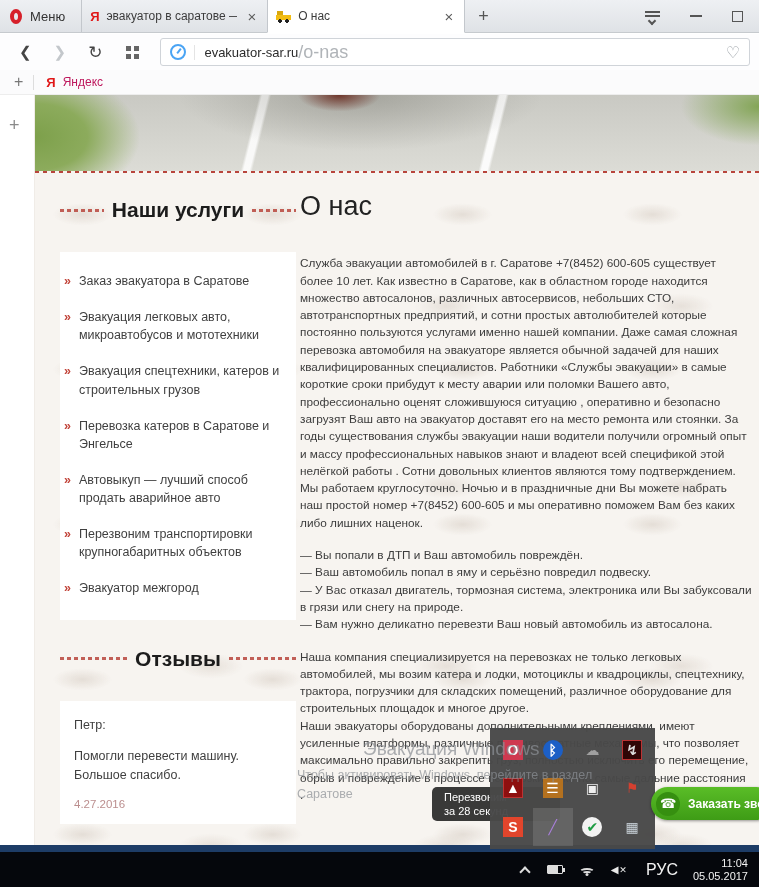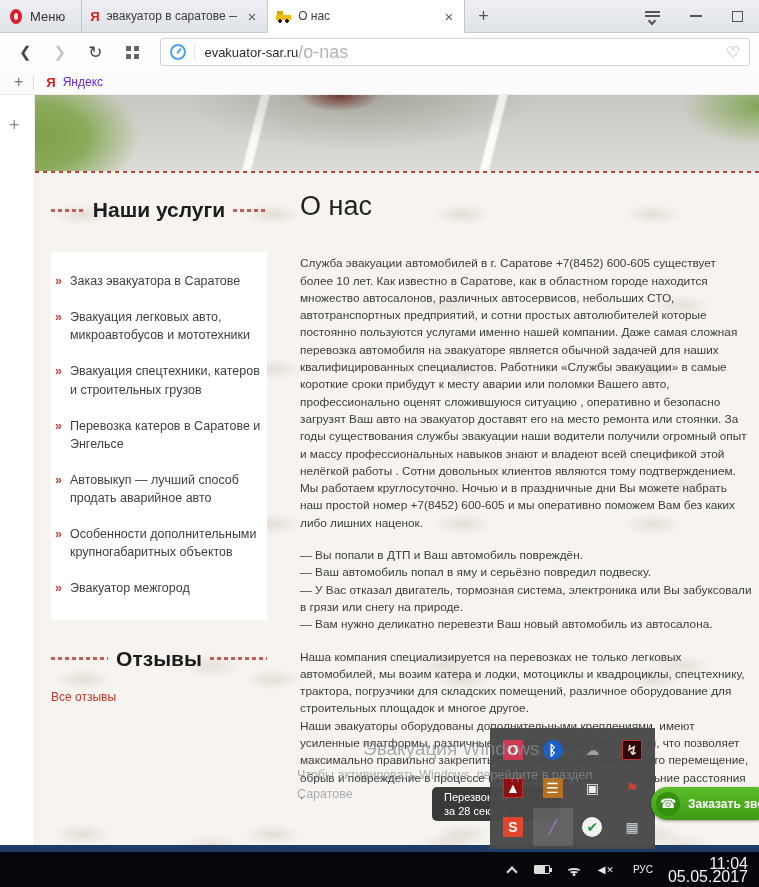--- a/index.html
+++ b/index.html
@@ -46,21 +46,21 @@
 .addr-domain{font-size:13px;color:#2b2b2b}
 .addr-path{font-size:18px;color:#b0b4b8}
 .heart{margin-left:auto;color:#9aa0a6;font-size:16px;cursor:pointer}
 
 
 .bookmarksbar{position:absolute;top:70px;left:0;right:0;height:25px;background:#fbfbfc;border-bottom:1px solid #ededed;display:flex;align-items:center;padding-left:4px}
 .bm-plus{color:#777;font-size:16px;padding:0 10px;cursor:pointer}
 .bm-sep{width:1px;height:15px;background:#ddd;margin-right:12px}
 .bm-item{display:flex;align-items:center;gap:7px;cursor:pointer}
 .bm-ya{color:#e01717;font-weight:bold;font-size:13px}
-.bm-label{font-size:12px;color:#6d28d9}
+.bm-label{font-size:12px;color:#be185d}
 
 
 .viewport{position:absolute;top:95px;left:0;right:0;bottom:42px;background:#f6f3ef;overflow:hidden}
 .siderail{position:absolute;left:0;top:0;bottom:0;width:35px;background:#fff;border-right:1px solid #f0ece7;z-index:2}
 .rail-plus{position:absolute;top:20px;left:9px;color:#8a8a8a;font-size:18px;cursor:pointer}
 .main{position:absolute;left:35px;right:0;top:0;bottom:0}
 .header-img{height:76px;background:
  radial-gradient(150px 95px at 0% 55%,#7da04b 0%,#8cab5c 35%,rgba(140,171,92,0) 70%),
  radial-gradient(120px 60px at 100% 15%,#83a556 0%,rgba(131,165,86,0) 65%),
  radial-gradient(55px 22px at 42% 0%,#6e352a 0%,rgba(110,53,42,0) 75%),
@@ -68,21 +68,21 @@
  linear-gradient(104deg,rgba(0,0,0,0) 30.2%,rgba(255,255,255,.85) 30.6%,rgba(255,255,255,.85) 31.4%,rgba(0,0,0,0) 31.8%),
  linear-gradient(104deg,rgba(0,0,0,0) 62.2%,rgba(255,255,255,.9) 62.6%,rgba(255,255,255,.9) 63.4%,rgba(0,0,0,0) 63.8%),
  linear-gradient(180deg,#c9c9c3,#dcdcd6)}
 .content{position:absolute;top:76px;left:0;right:0;bottom:0;background-color:#f7f4f0;background-image:
  radial-gradient(ellipse 42px 16px at 25% 28%,rgba(206,195,184,.45),rgba(206,195,184,0) 70%),
  radial-gradient(ellipse 46px 18px at 75% 75%,rgba(206,195,184,.4),rgba(206,195,184,0) 70%);
  background-size:190px 155px,235px 180px}
 .content::before{content:"";position:absolute;top:0;left:0;right:0;height:2px;background:repeating-linear-gradient(90deg,#b8453c 0 4px,rgba(0,0,0,0) 4px 8px)}
 
 
-.leftcol{position:absolute;left:16px;top:0;width:216px}
+.leftcol{position:absolute;left:25px;top:0;width:236px}
 .sideheading{display:flex;align-items:center;gap:8px;margin-top:27px}
 .sideheading h2{font-size:21px;font-weight:bold;color:#1c1c1c;white-space:nowrap}
 .decor{flex:1;height:3px;background:repeating-linear-gradient(90deg,#b8453c 0 4px,rgba(0,0,0,0) 4px 7px);opacity:.85}
 .services-card{background:#fff;margin-top:30px;padding:20px 4px 4px 4px}
 .service{display:flex;gap:8px;font-size:12.5px;color:#3f3f3f;line-height:1.45;margin-bottom:18px}
 .marker{color:#c2443a;font-weight:bold;flex:none}
 .review-card{background:#fff;margin-top:30px;padding:17px 14px 14px}
 .review-author{font-size:12.5px;color:#3f3f3f}
 .review-text{font-size:12.5px;color:#3f3f3f;line-height:1.55;margin-top:15px}
 .review-date{font-size:11.5px;color:#bb8e8e;margin-top:13px}
@@ -102,22 +102,22 @@
 .chevron-up{width:8px;height:8px;border-left:2px solid #ddd;border-top:2px solid #ddd;transform:rotate(45deg);margin:4px 10px 0;cursor:pointer}
 .battery{width:16px;height:9px;border:1px solid #ddd;border-radius:1px;position:relative;margin:0 8px;background:linear-gradient(90deg,#ddd 0 72%,rgba(0,0,0,0) 72%);cursor:pointer}
 .battery::after{content:"";position:absolute;right:-3px;top:2px;width:2px;height:4px;background:#ddd}
 .wifi{position:relative;width:16px;height:12px;margin:0 8px;cursor:pointer}
 .wifi i{position:absolute;left:50%;bottom:0;transform:translateX(-50%);border:2px solid #ddd;border-bottom:none;border-left-color:rgba(0,0,0,0);border-right-color:rgba(0,0,0,0);border-radius:50% 50% 0 0}
 .wifi i:nth-child(1){width:16px;height:8px}
 .wifi i:nth-child(2){width:10px;height:5px}
 .wifi i:nth-child(3){width:3px;height:3px;background:#ddd;border:none;border-radius:50%}
 .speaker{display:flex;align-items:center;color:#e8e8e8;margin:0 8px;cursor:pointer}
 .speaker .sp{font-size:10px}.speaker .spx{font-size:9px;margin-left:1px}
-.lang{font-size:10px;color:#f2f2f2;margin:0 11px;cursor:pointer}
-.clock{color:#f2f2f2;font-size:16px;text-align:right;line-height:13px;margin:0 6px 0 4px;cursor:pointer}
+.lang{font-size:16px;color:#f2f2f2;margin:0 11px;cursor:pointer}
+.clock{color:#f2f2f2;font-size:11px;text-align:right;line-height:13px;margin:0 6px 0 4px;cursor:pointer}
 
 
 .tray-popup{position:absolute;left:490px;top:728px;width:165px;height:121px;background:rgba(72,72,72,.97);z-index:10;display:grid;grid-template-columns:repeat(4,1fr);padding:3px}
 .tray-cell{display:flex;align-items:center;justify-content:center;cursor:pointer}
 .tray-cell.hl{background:rgba(255,255,255,.13)}
 .ic{width:20px;height:20px;display:flex;align-items:center;justify-content:center;font-size:14px;font-weight:bold;line-height:1}
 
 
 .cb-tooltip{position:absolute;left:432px;top:787px;width:128px;height:34px;background:rgba(42,42,42,.93);border-radius:5px;z-index:5;color:#fff;font-size:11px;line-height:14px;padding:3px 0 0 12px}
 .cb-button{position:absolute;left:651px;top:787px;width:122px;height:33px;border-radius:17px;background:linear-gradient(#5abd27,#3e9c16);z-index:12;display:flex;align-items:center;gap:8px;padding-left:5px;box-shadow:0 1px 3px rgba(0,0,0,.4);cursor:pointer}
@@ -221,32 +221,37 @@
                 <span>Перевозка катеров в Саратове и Энгельсе</span>
               </div>
 
               <div class="service">
                 <span class="marker">»</span>
                 <span>Автовыкуп — лучший способ продать аварийное авто</span>
               </div>
 
               <div class="service">
                 <span class="marker">»</span>
-                <span>Особенности дополнительными крупногабаритных объектов</span>
+                <span>Перезвоним транспортировки крупногабаритных объектов</span>
               </div>
 
               <div class="service">
                 <span class="marker">»</span>
                 <span>Эвакуатор межгород</span>
               </div>
             </div>
           <div class="sideheading">
             <span class="decor"></span>
             <h2>Отзывы</h2>
             <span class="decor"></span>
+          </div>
+          <div class="review-card">
+            <div class="review-author">Петр:</div>
+            <div class="review-text">Помогли перевести машину. Большое спасибо.</div>
+            <div class="review-date">4.27.2016</div>
           </div>
           <a class="all-reviews">Все отзывы</a>
         </div>
 
         <div class="rightcol">
           <h1 class="page-title">О нас</h1>
           <div class="intro">Служба эвакуации автомобилей в г. Саратове +7(8452) 600-605 существует более 10 лет. Как известно в Саратове, как в областном городе находится множество автосалонов, различных автосервисов, небольших СТО, автотранспортных предприятий, и сотни простых автолюбителей которые постоянно пользуются услугами именно нашей компании. Даже самая сложная перевозка автомобиля на эвакуаторе является обычной задачей для наших квалифицированных специалистов. Работники «Службы эвакуации» в самые короткие сроки прибудут к месту аварии или поломки Вашего авто, профессионально оценят сложившуюся ситуацию , оперативно и безопасно загрузят Ваш авто на эвакуатор доставят его на место ремонта или стоянки. За годы существования службы эвакуации наши водители получили огромный опыт и массу профессиональных навыков знают и владеют всей спецификой этой нелёгкой работы . Сотни довольных клиентов являются тому подтверждением. Мы работаем круглосуточно. Ночью и в праздничные дни Вы можете набрать наш простой номер +7(8452) 600-605 и мы оперативно поможем Вам без каких либо лишних наценок.</div>
           <div class="help-items">
 
           <div class="help-item">— Вы попали в ДТП и Ваш автомобиль повреждён.</div>

